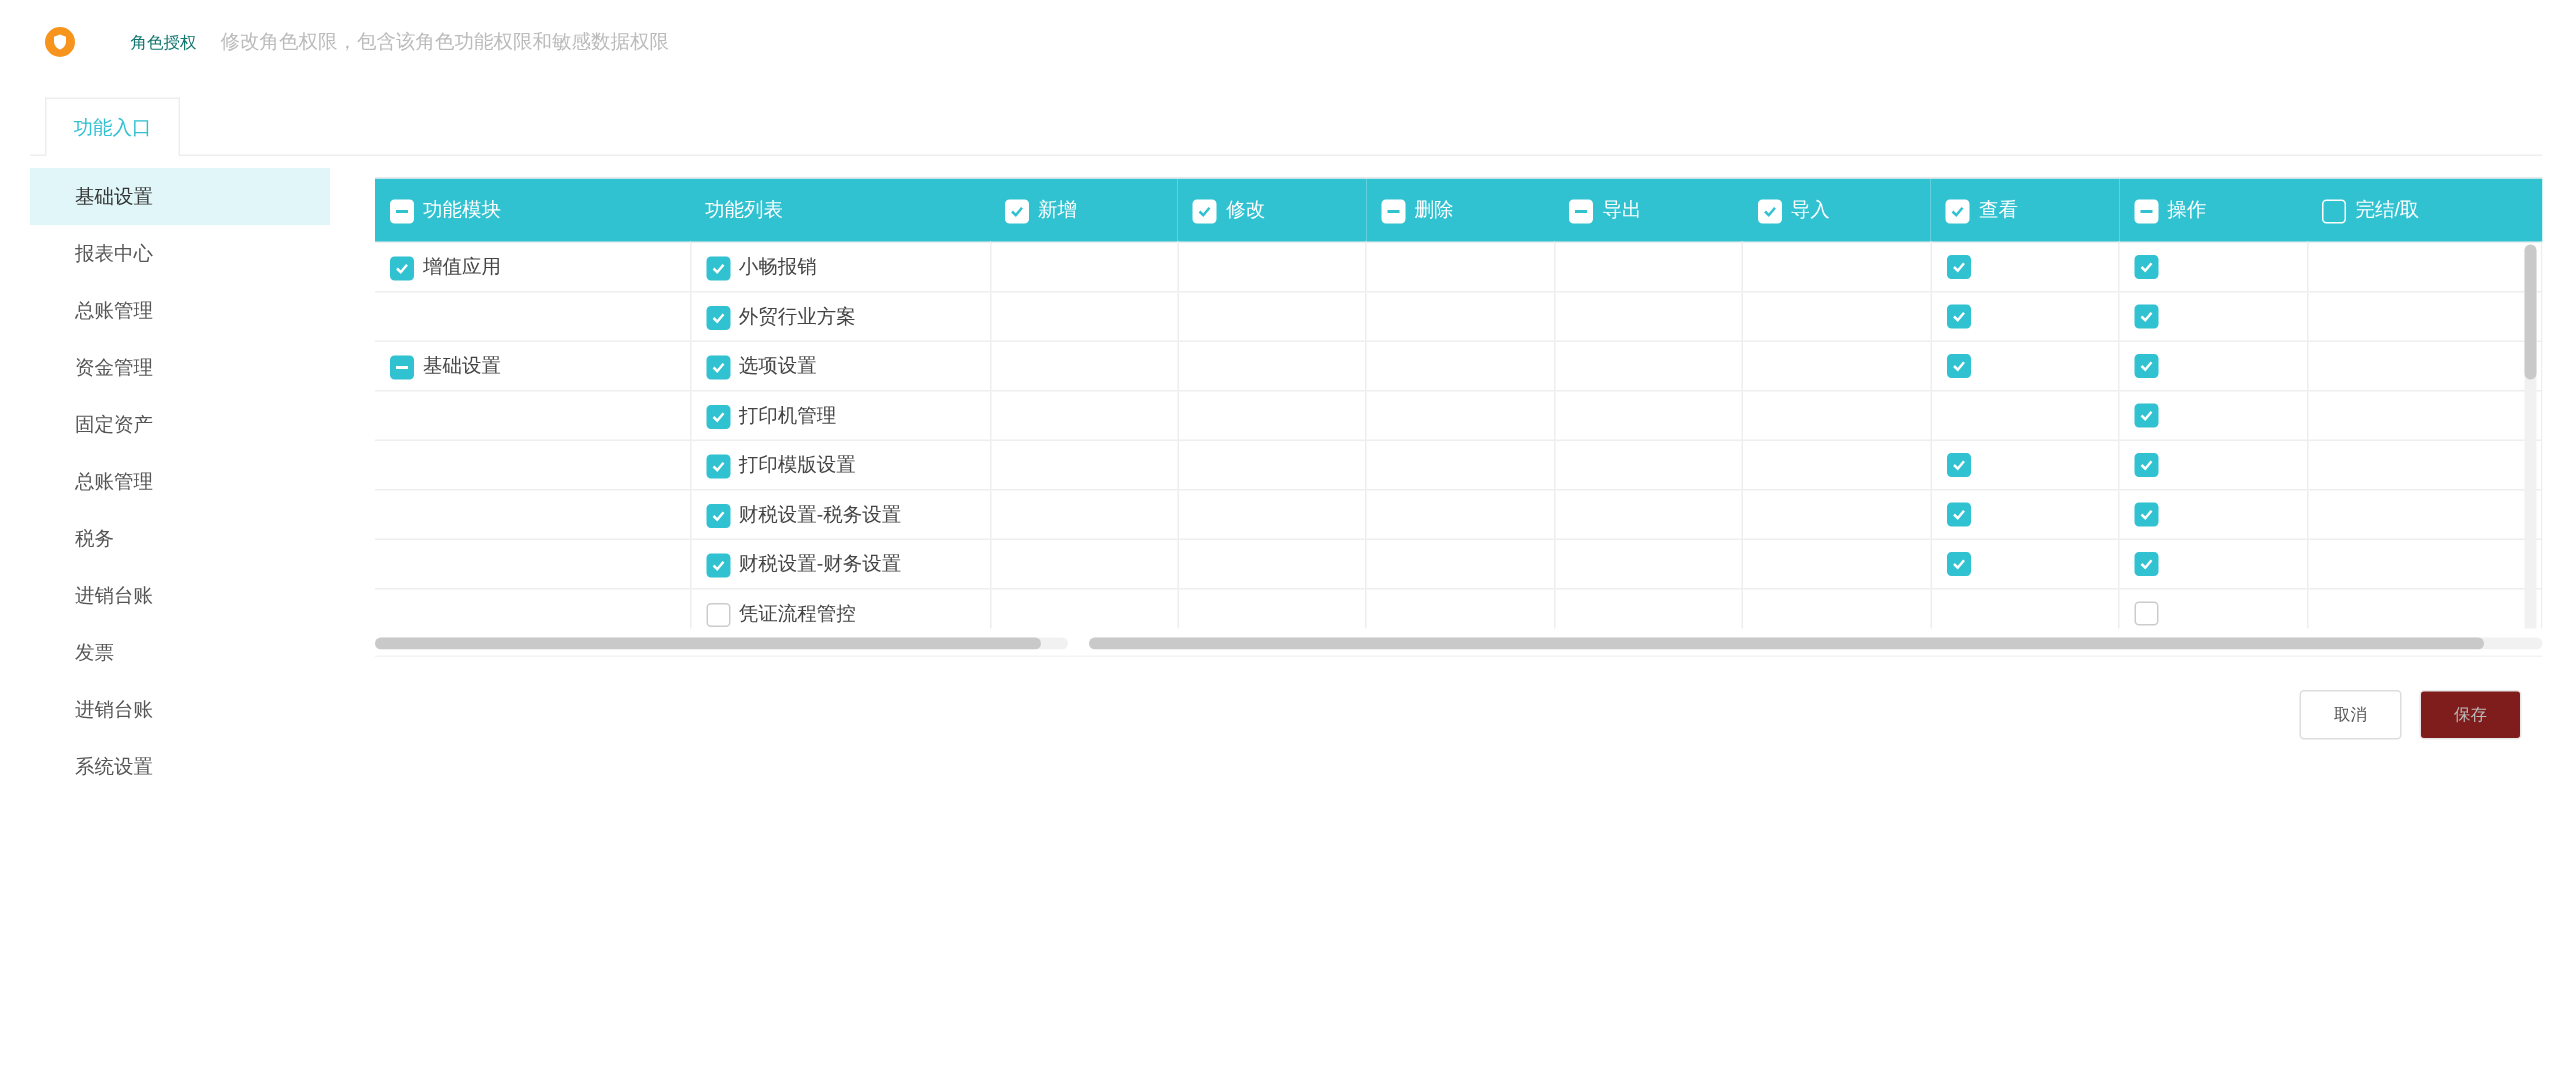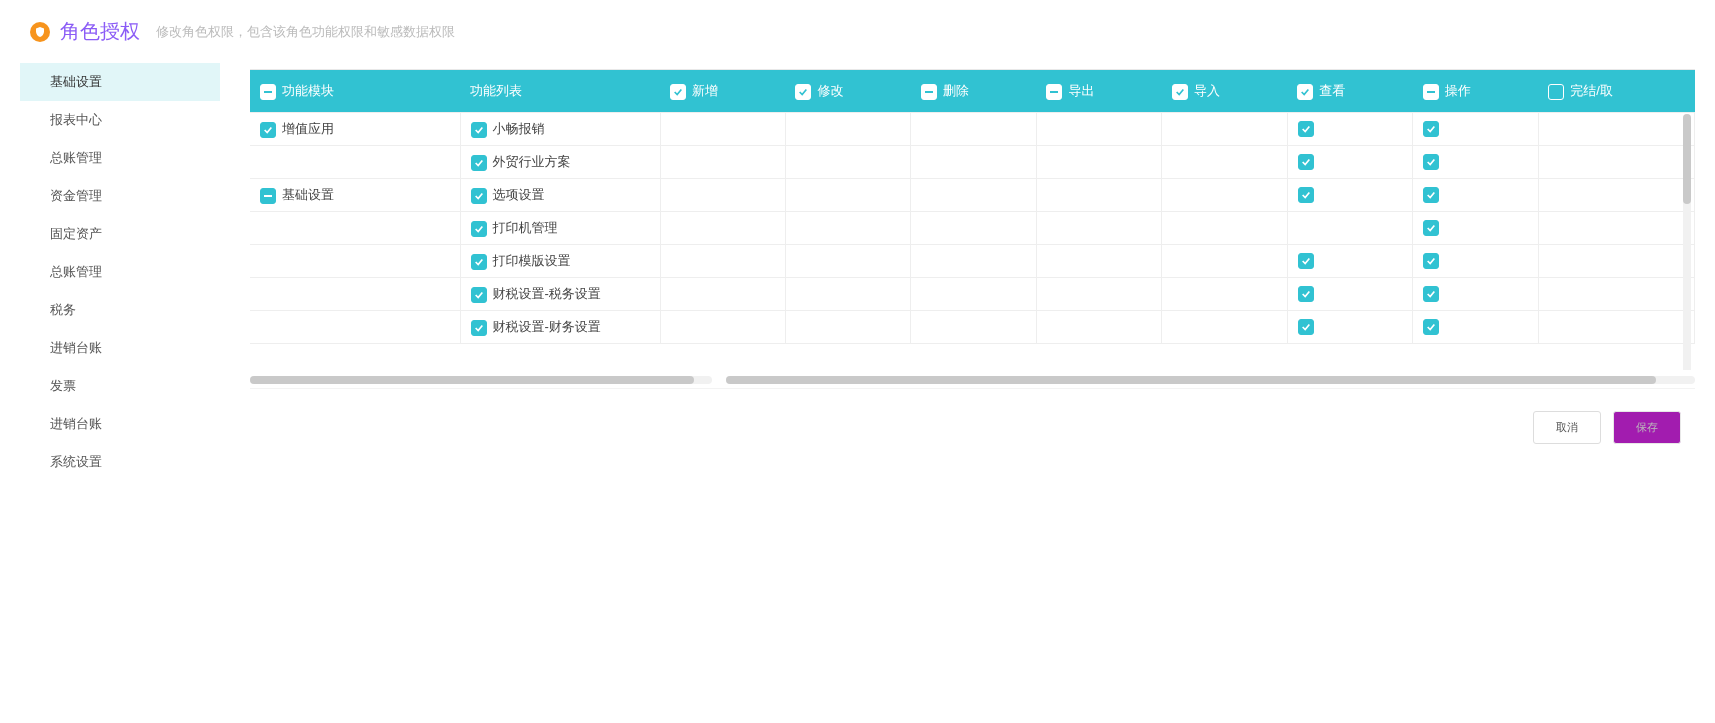--- a/index.html
+++ b/index.html
@@ -2,21 +2,21 @@
 <html><head>
 <meta charset="utf-8">
 <style>
   * { box-sizing: border-box; margin: 0; padding: 0; }
   body { font-family: "Microsoft YaHei", Arial, sans-serif; font-size: 13px; color: #333; background: #fff; }
   .page { width: 1715px; height: 723px; background: #fff; padding: 0 20px; position: relative; }
 
   .header { display: flex; align-items: center; padding: 18px 10px 10px; }
   .shield-icon { width: 20px; height: 20px; border-radius: 50%; background: #f7941d; display:flex; align-items:center; justify-content:center; margin-right: 10px; }
   .shield-icon svg { width: 12px; height: 12px; fill: #fff; }
-  .page-title { font-size: 20px; color: #8b5cf6; font-weight: 500; }
+  .page-title { font-size: 11px; color: #0f766e; font-weight: 500; margin-left: 27px; }
   .page-subtitle { font-size: 13px; color: #bbb; margin-left: 16px; }
 
   .name-row { display:flex; align-items:center; padding: 20px 30px 10px; }
   .name-label { color:#666; margin-right: 16px; }
   .name-input { border: none; border-bottom: 1px solid #ddd; padding: 6px 0; width: 450px; font-size: 14px; color:#333; }
 
   .tabs { margin-top: 16px; border-bottom: 1px solid #eee; padding-left: 10px; }
   .tab { display:inline-block; padding: 10px 18px; border:1px solid #eee; border-bottom:none; color:#31c2d2; font-size:13px; background:#fff; position:relative; top:1px; }
 
   .content { display:flex; margin-top: 8px; }
@@ -46,21 +46,21 @@
   .cb.header-cb.indet .dash { background:#31c2d2; }
   .cb.header-cb.empty { background:transparent; border:1px solid #fff; }
 
   .scrollbar-row { display:flex; gap:14px; margin-top:6px; }
   .scrollbar { height:8px; background:#f1f1f1; border-radius:4px; position:relative; }
   .scrollbar .thumb { position:absolute; height:8px; background:#c9c9c9; border-radius:4px; }
 
   .footer { display:flex; justify-content:flex-end; padding: 22px 14px; gap:12px; border-top:1px solid #f3f3f3; margin-top:4px;}
   .btn { padding: 8px 22px; font-size:11px; border-radius:3px; cursor:pointer; }
   .btn-cancel { background:#fff; border:1px solid #ddd; color:#555; }
-  .btn-save { background:#a21caf; border:1px solid #e8e8e8; color:#bbb; cursor:not-allowed; }
+  .btn-save { background:#7f1d1d; border:1px solid #e8e8e8; color:#bbb; cursor:not-allowed; }
 
   .vscroll { position:absolute; right:4px; top:44px; width:8px; height:270px; background:#f1f1f1; border-radius:4px; }
   .vscroll .thumb { width:8px; background:#c9c9c9; border-radius:4px; position:absolute; top:0; height:90px; }
 
   .mask { height: 300px; overflow:hidden; position:relative; }
 </style>
 </head>
 <body>
 
 <div class="page">
@@ -68,20 +68,23 @@
     <span class="shield-icon">
       <svg viewBox="0 0 24 24">
           <path d="M12 2 4 5v6c0 5 3.4 9.7 8 11 4.6-1.3 8-6 8-11V5l-8-3z"></path>
         </svg>
     </span>
     <span class="page-title">角色授权</span>
     <span class="page-subtitle">修改角色权限，包含该角色功能权限和敏感数据权限</span>
   </div>
 
 
+  <div class="tabs">
+    <span class="tab">功能入口</span>
+  </div>
 
   <div class="content">
     <div class="sidebar" id="sidebar">
         <div class="sidebar-item active">基础设置</div>
         <div class="sidebar-item">报表中心</div>
         <div class="sidebar-item">总账管理</div>
         <div class="sidebar-item">资金管理</div>
         <div class="sidebar-item">固定资产</div>
         <div class="sidebar-item">总账管理</div>
         <div class="sidebar-item">税务</div>
@@ -295,20 +298,32 @@
                   <td><span class="cb checked">
                       <svg viewBox="0 0 12 12">
                         <polyline points="2,6 5,9 10,3"></polyline>
                       </svg>
                     </span></td>
                   <td><span class="cb checked">
                       <svg viewBox="0 0 12 12">
                         <polyline points="2,6 5,9 10,3"></polyline>
                       </svg>
                     </span></td>
+                  <td></td>
+                </tr>
+                <tr>
+                  <td></td>
+                  <td><span class="cb empty"></span><span>凭证流程管控</span></td>
+                  <td></td>
+                  <td></td>
+                  <td></td>
+                  <td></td>
+                  <td></td>
+                  <td></td>
+                  <td><span class="cb empty"></span></td>
                   <td></td>
                 </tr>
               </tbody>
           </table>
           <div class="vscroll">
               <div class="thumb"></div>
             </div>
         </div>
         <div class="scrollbar-row">
           <div class="scrollbar" style="width:32%;">

